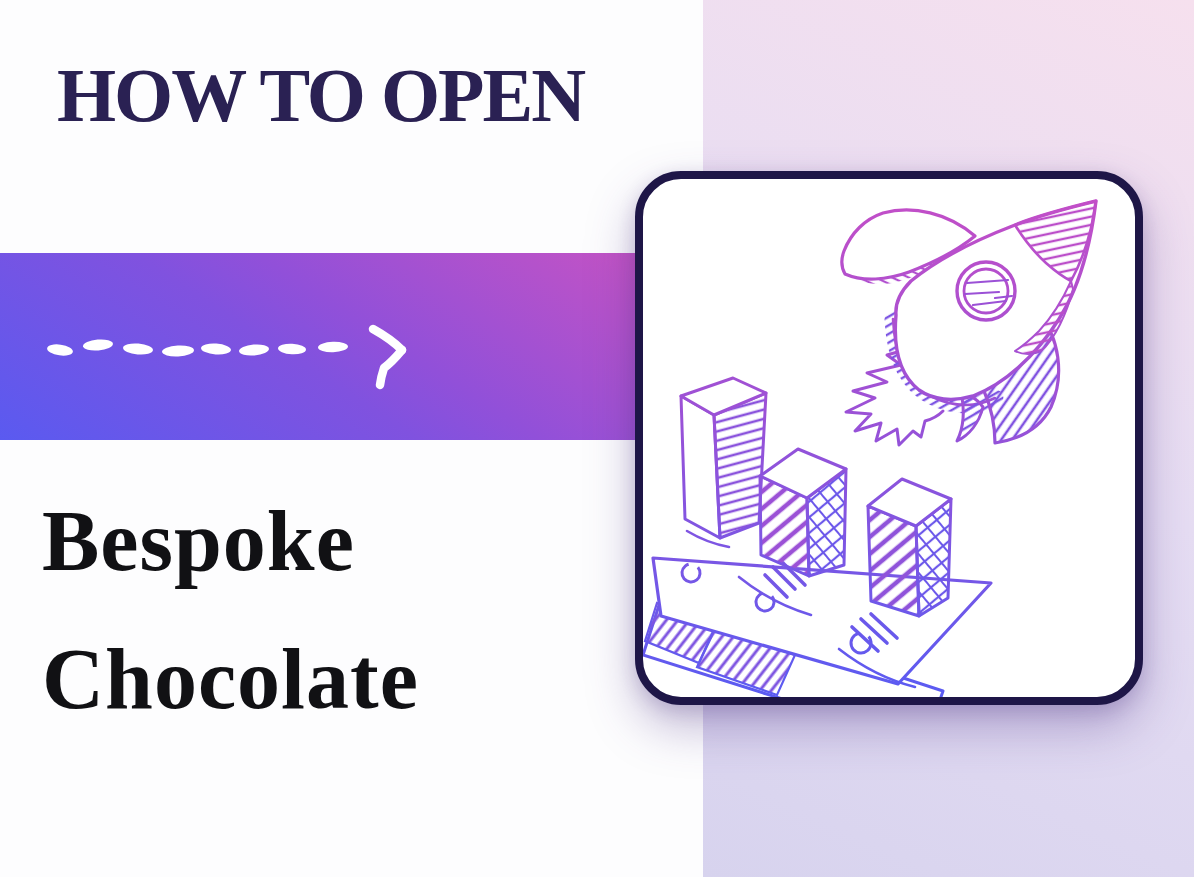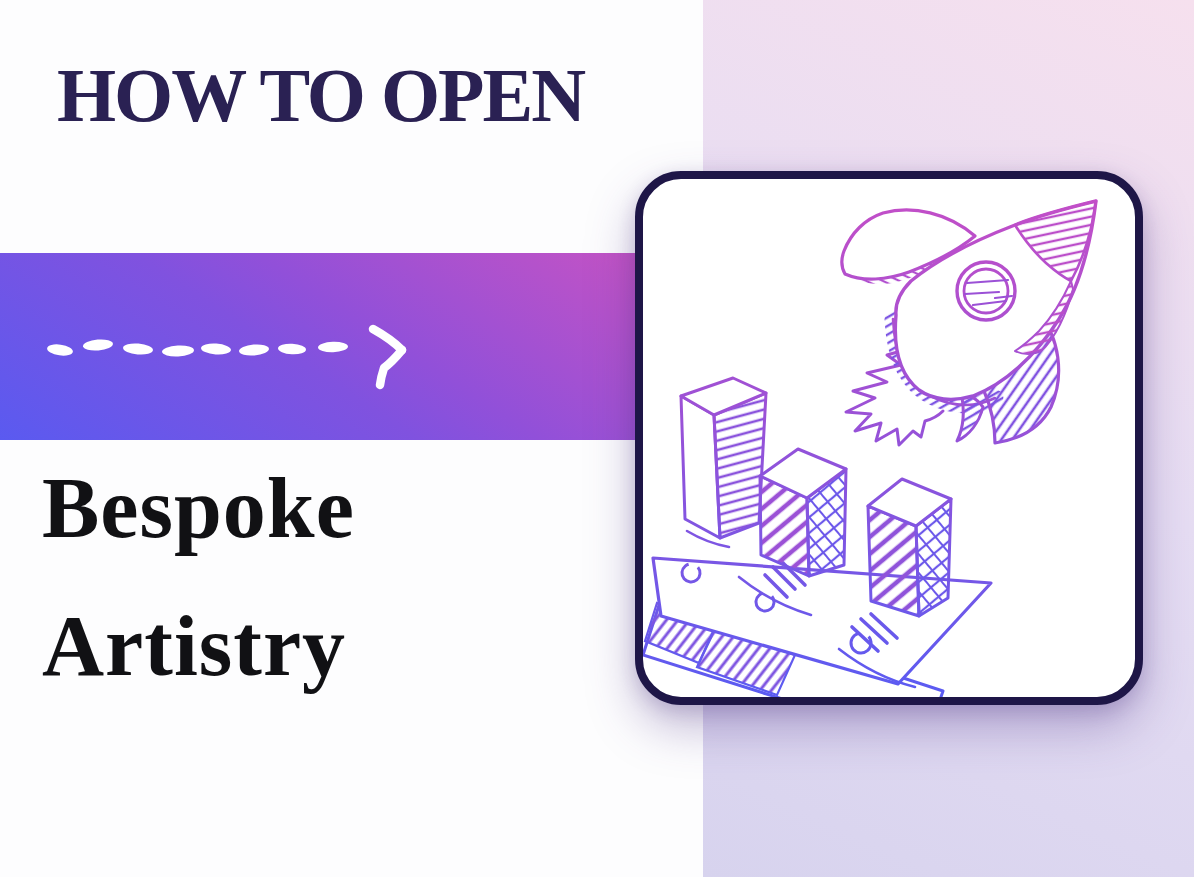--- a/index.html
+++ b/index.html
@@ -35,21 +35,21 @@
     left:57px;top:57px;
     font-size:76px;
     font-weight:800;
     letter-spacing:-2px;
     line-height:1;
     color:#2a2153;
     white-space:nowrap;
   }
   .headline{
     position:absolute;
-    left:42px;top:439px;
+    left:42px;top:472px;
     font-size:86px;
     font-weight:700;
     line-height:138px;
     letter-spacing:1px;
     color:#111114;
   }
   .headline .line{display:block;}
   
   .card{
     position:absolute;
@@ -85,21 +85,21 @@
     <g fill="none" stroke="#ffffff" stroke-width="8.5" stroke-linecap="round" stroke-linejoin="round">
       <path d="M335,42 Q353,52 364,63"></path>
       <path d="M364,63 Q354,75 346,81 Q343,90 342,98"></path>
     </g>
   </svg>
 
   <div class="kicker">HOW TO OPEN</div>
 
   <div class="headline">
     <span class="line">Bespoke</span>
-    <span class="line">Artistry</span>
+    <span class="line">Chocolate</span>
   </div>
 
   <div class="card">
     <svg viewBox="0 0 492 518" aria-hidden="true">
       <defs>
         <linearGradient id="ink" gradientUnits="userSpaceOnUse" x1="246" y1="0" x2="246" y2="518">
           <stop offset="0" stop-color="#c64ec6"></stop>
           <stop offset="0.45" stop-color="#9b51d6"></stop>
           <stop offset="1" stop-color="#5a5bf2"></stop>
         </linearGradient>

